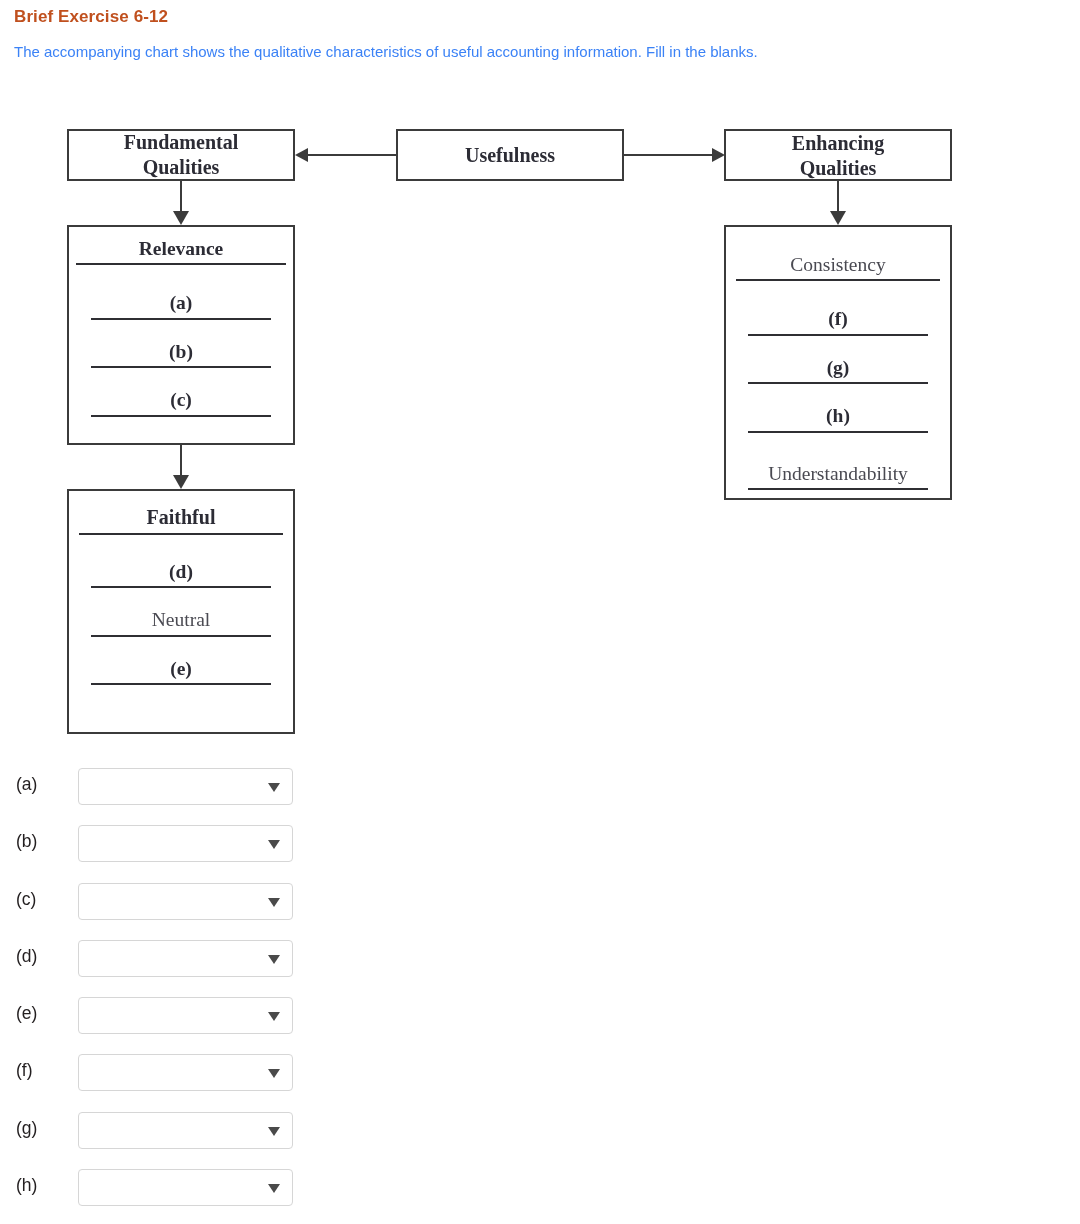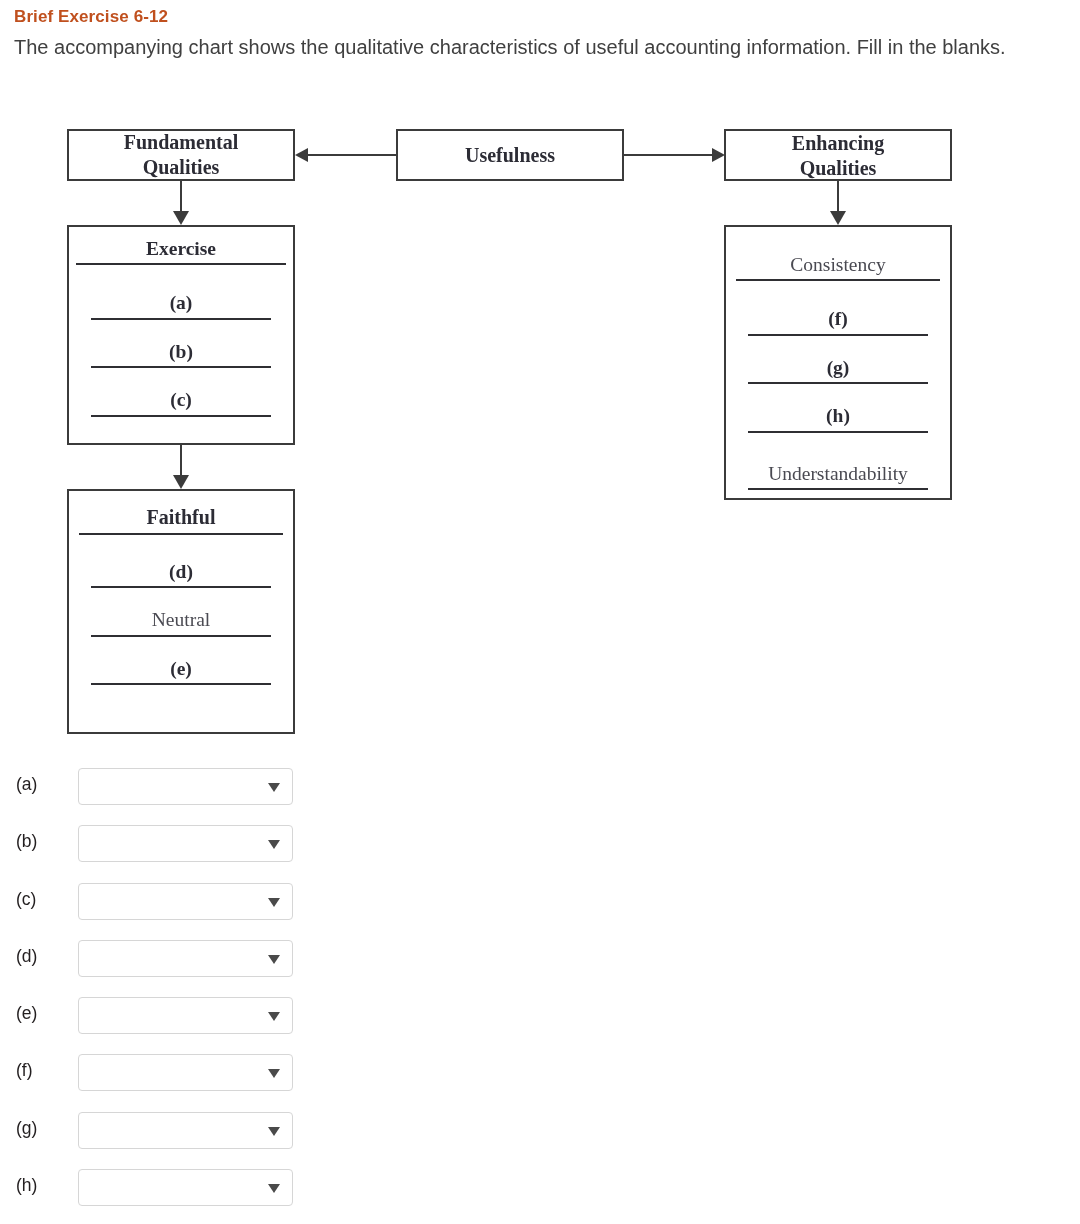--- a/index.html
+++ b/index.html
@@ -23,24 +23,24 @@
     top: 7px;
     font-size: 17px;
     font-weight: bold;
     color: #c0501e;
     letter-spacing: 0.1px;
     white-space: nowrap;
   }
   #exercise-prompt {
     position: absolute;
     left: 14px;
-    top: 36px;
-    font-size: 20px;
+    top: 43px;
+    font-size: 15px;
     font-weight: normal;
-    color: #404040;
+    color: #3b82f6;
     white-space: nowrap;
   }
 
   
   #diagram {
     position: absolute;
     left: 0;
     top: 0;
     width: 1080px;
     height: 760px;
@@ -185,21 +185,21 @@
       <div>Fundamental</div>
       <div>Qualities</div>
     </div>
   </div>
 
   <div class="conn conn-v" style="left:180px; top:181px; height:32px;"></div>
   <div class="arrow arrow-down" style="left:173px; top:211px;"></div>
 
   <div class="node-box" style="left:67px; top:225px; width:228px; height:220px; padding-top:10px;">
     <div class="slot">
-      <span class="slot-text">Exercise</span>
+      <span class="slot-text">Relevance</span>
       <div class="slot-rule" style="width:210px;"></div>
     </div>
     <div class="slot" style="margin-top:26px;">
       <span class="slot-text">(a)</span>
       <div class="slot-rule" style="width:180px;"></div>
     </div>
     <div class="slot" style="margin-top:20px;">
       <span class="slot-text">(b)</span>
       <div class="slot-rule" style="width:180px;"></div>
     </div>

